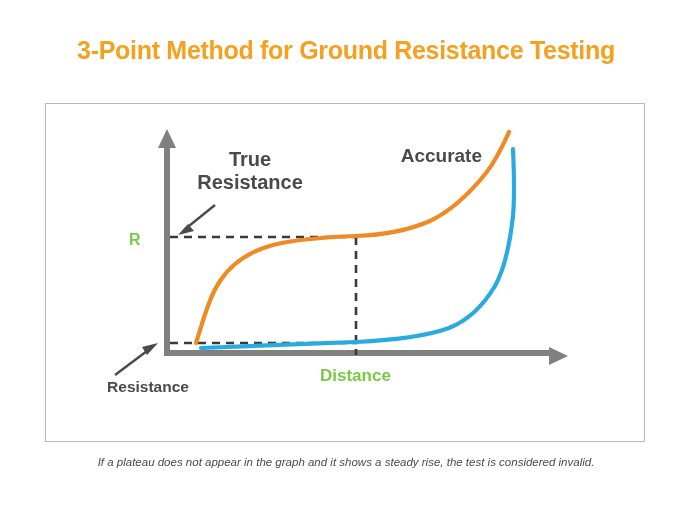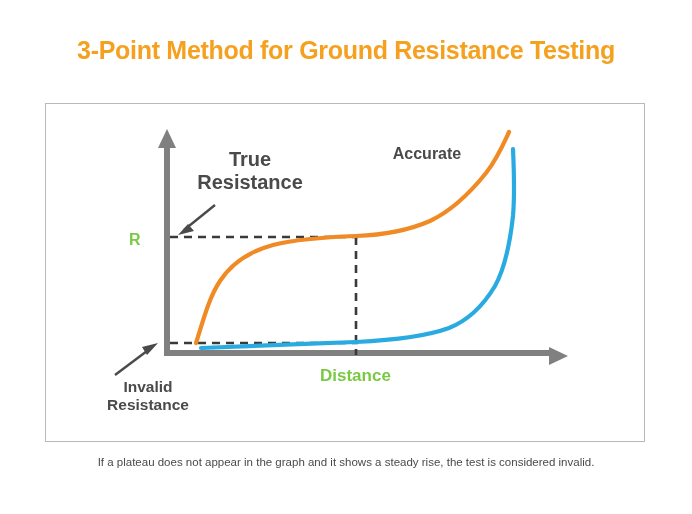--- a/index.html
+++ b/index.html
@@ -49,20 +49,21 @@
     width: 600px;
     height: 339px;
   }
   .caption {
     position: absolute;
     left: 0;
     top: 456px;
     width: 692px;
     text-align: center;
     font-size: 11.5px;
+    font-style: italic;
     color: #4a4a4a;
     font-family: "Liberation Sans", sans-serif;
   }
   .lbl {
     position: absolute;
     font-family: "Liberation Sans", sans-serif;
     font-weight: bold;
     color: #4a4a4a;
     line-height: 1.15;
   }
@@ -70,22 +71,22 @@
     left: 190px;
     top: 148px;
     width: 120px;
     text-align: center;
     font-size: 20px;
   }
   .lbl-accurate {
     left: 372px;
     top: 145px;
     width: 110px;
-    text-align: center;
-    font-size: 16px;
+    text-align: right;
+    font-size: 19px;
   }
   .lbl-invalid-test {
     left: 500px;
     top: 284px;
     font-size: 15.5px;
   }
   .lbl-invalid-res {
     left: 78px;
     top: 378px;
     width: 140px;
@@ -166,21 +167,20 @@
     <div>True</div>
     <div>Resistance</div>
   </div>
 
   <div class="lbl lbl-accurate">
     <div>Accurate</div>
   </div>
 
 
   <div class="lbl lbl-invalid-res">
-    <div>Invalid</div>
     <div>Resistance</div>
   </div>
 
   <div class="axis-lbl axis-lbl-r">R</div>
   <div class="axis-lbl axis-lbl-distance">Distance</div>
 
   <div class="caption">If a plateau does not appear in the graph and it shows a steady rise, the test is considered invalid.</div>
 
 </div>
 

